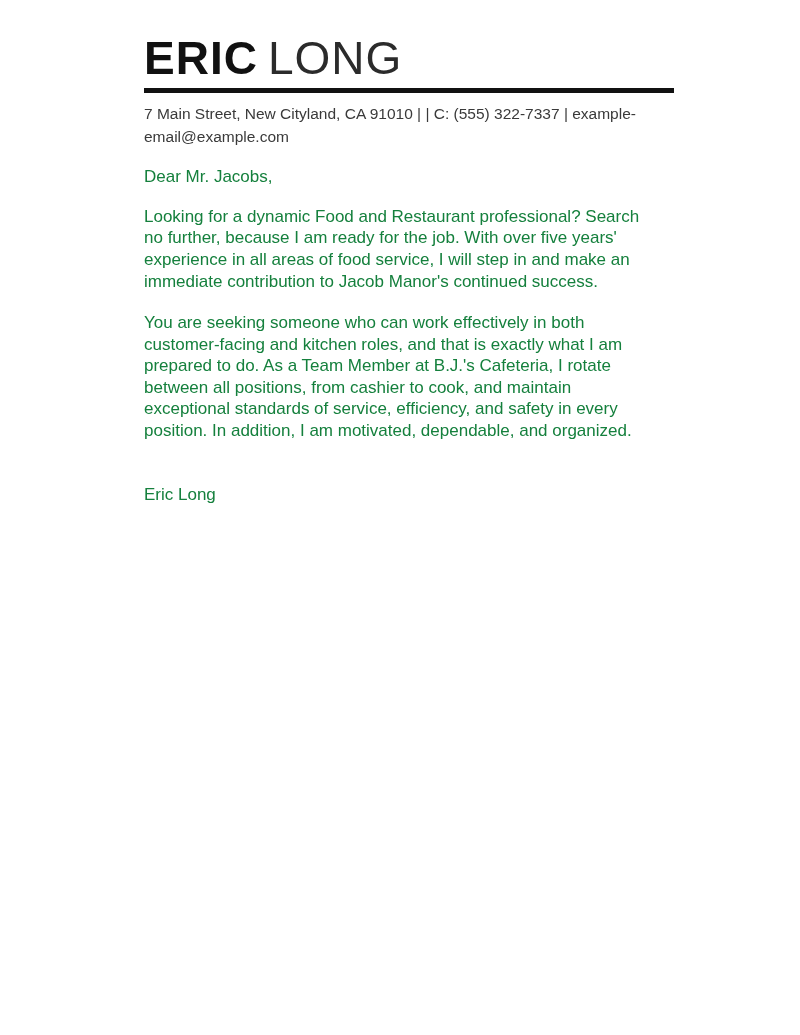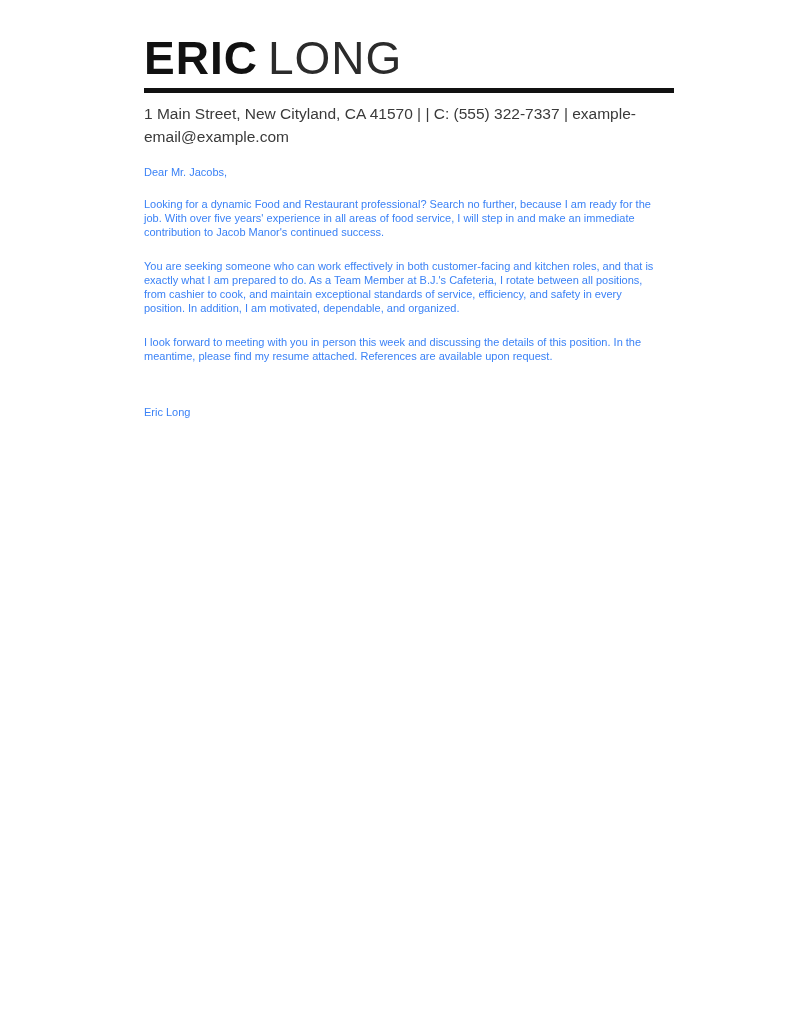--- a/index.html
+++ b/index.html
@@ -44,23 +44,23 @@
   }
   .contact-line {
     margin-top: 10px;
     font-size: 15.5px;
     line-height: 1.45;
     color: #3a3a3a;
     max-width: 560px;
   }
   .letter-body {
     margin-top: 18px;
-    font-size: 11px;
+    font-size: 17px;
     line-height: 1.27;
-    color: #3b82f6;
+    color: #15803d;
   }
   .salutation {
     margin: 0 0 18px 0;
   }
   .para {
     margin: 0 16px 20px 0;
   }
   .closing {
     margin: 0 0 0 0;
   }
@@ -71,29 +71,28 @@
 </head>
 <body>
 
 <div class="page">
 
   <div class="header">
     <div class="name-line">
       <span class="name-first">ERIC</span><span class="name-last">LONG</span>
     </div>
     <hr class="header-rule">
-    <div class="contact-line">1 Main Street, New Cityland, CA 41570 |  | C: (555) 322-7337 | example-email@example.com</div>
+    <div class="contact-line">7 Main Street, New Cityland, CA 91010 |  | C: (555) 322-7337 | example-email@example.com</div>
   </div>
 
   <div class="letter-body">
     <p class="salutation">Dear Mr. Jacobs,</p>
 
     <p class="para">Looking for a dynamic Food and Restaurant professional? Search no further, because I am ready for the job. With over five years' experience in all areas of food service, I will step in and make an immediate contribution to Jacob Manor's continued success.</p>
 
     <p class="para">You are seeking someone who can work effectively in both customer-facing and kitchen roles, and that is exactly what I am prepared to do. As a Team Member at B.J.'s Cafeteria, I rotate between all positions, from cashier to cook, and maintain exceptional standards of service, efficiency, and safety in every position. In addition, I am motivated, dependable, and organized.</p>
 
-    <p class="para">I look forward to meeting with you in person this week and discussing the details of this position. In the meantime, please find my resume attached. References are available upon request.</p>
 
 
     <p class="signature">Eric Long</p>
   </div>
 
 </div>
 
 </body></html>

